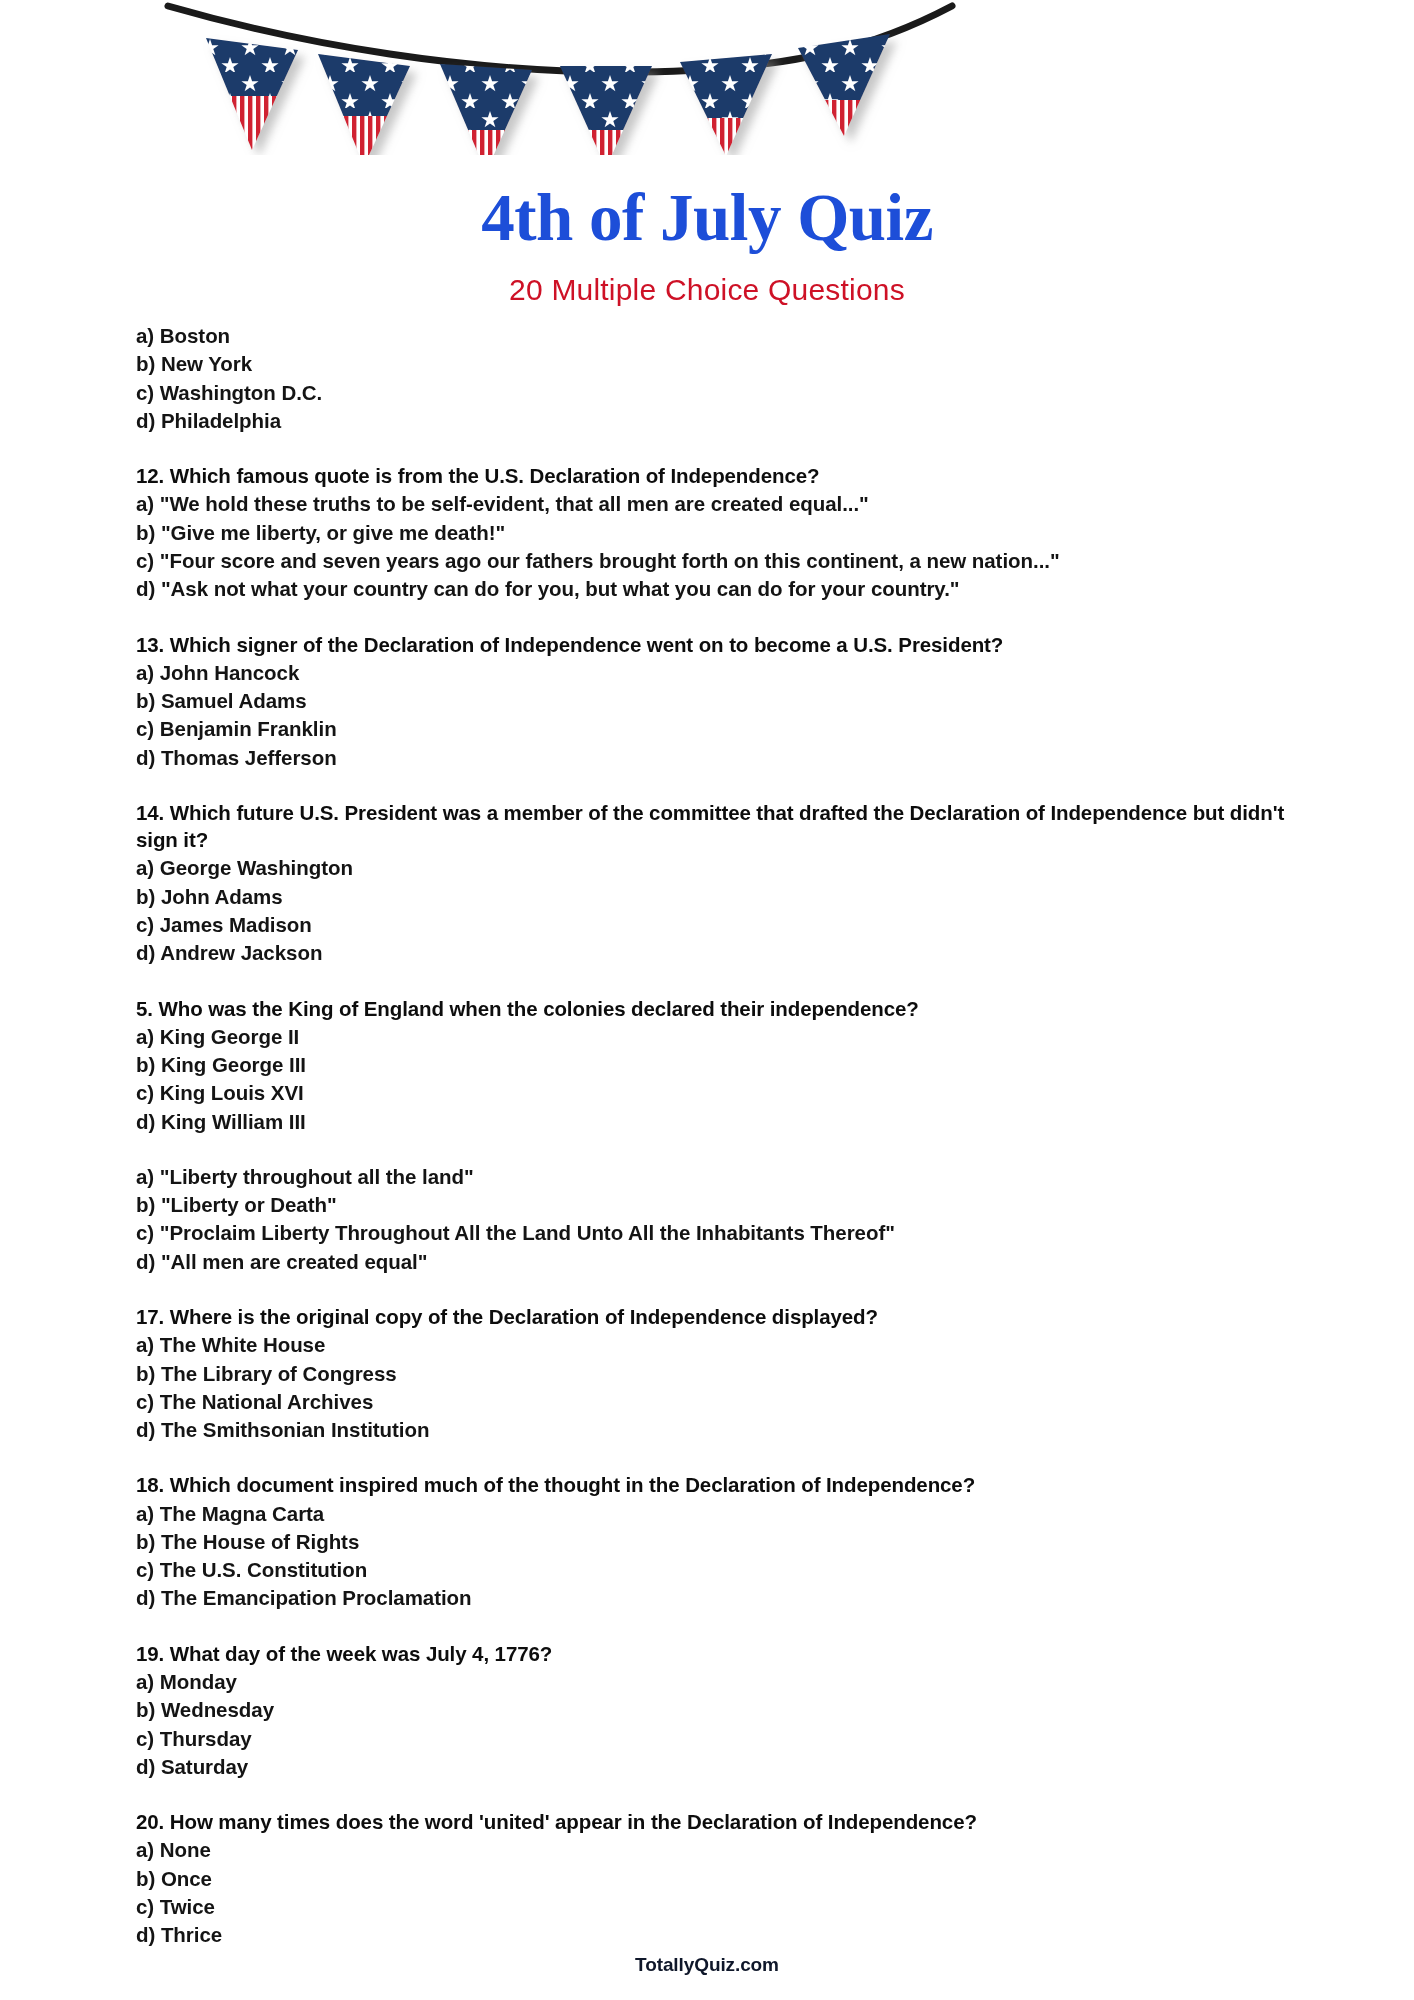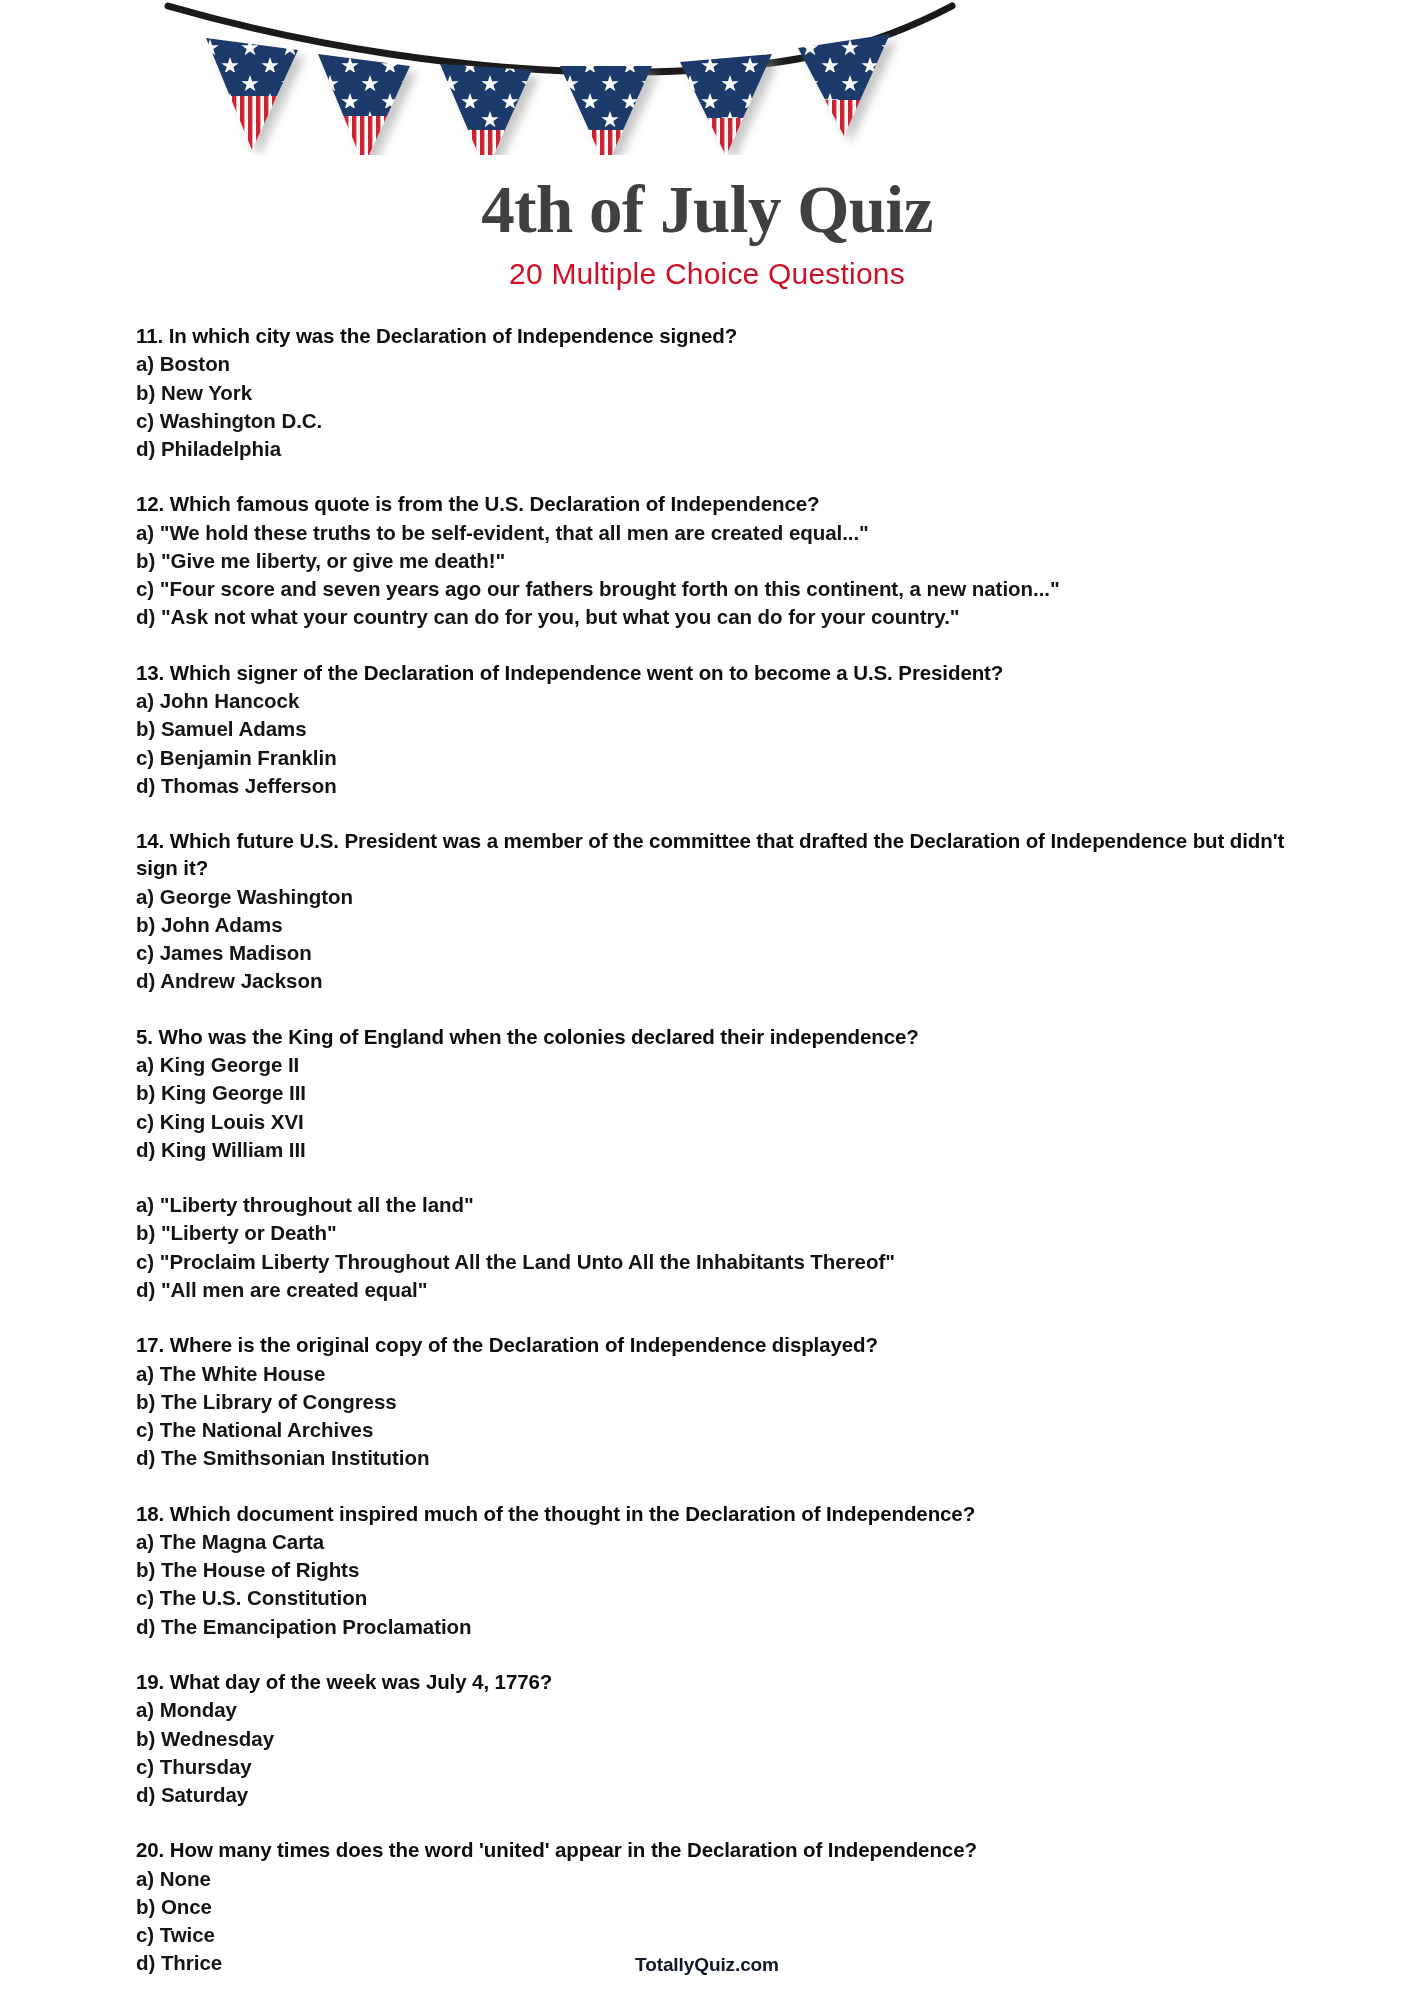--- a/index.html
+++ b/index.html
@@ -37,23 +37,23 @@
     top: 168px;
     left: 0;
     width: 1414px;
     text-align: center;
   }
   #quiz-title {
     font-family: "Liberation Serif", "DejaVu Serif", serif;
     font-weight: bold;
     font-size: 67px;
     line-height: 1.0;
-    color: #404040;
+    color: #1d4ed8;
     letter-spacing: -0.5px;
-    margin: 8px;
+    margin: 16px;
     padding: 0;
     text-align: center;
   }
   #quiz-subtitle {
     font-family: "Liberation Sans", sans-serif;
     font-weight: normal;
     font-size: 30px;
     line-height: 1.0;
     color: #CE1126;
     margin: 0;
@@ -203,21 +203,20 @@
   </div>
 
   <div id="title-block">
     <h1 id="quiz-title">4th of July Quiz</h1>
     <p id="quiz-subtitle">20 Multiple Choice Questions</p>
   </div>
 </div>
 
 <div id="quiz-body">
     <div class="question-block">
-      <p class="question-text">11. In which city was the Declaration of Independence signed?</p>
       <ul class="option-list">
         <li class="option-item">a) Boston</li>
         <li class="option-item">b) New York</li>
         <li class="option-item">c) Washington D.C.</li>
         <li class="option-item">d) Philadelphia</li>
       </ul>
     </div>
     <div class="question-block">
       <p class="question-text">12. Which famous quote is from the U.S. Declaration of Independence?</p>
       <ul class="option-list">

